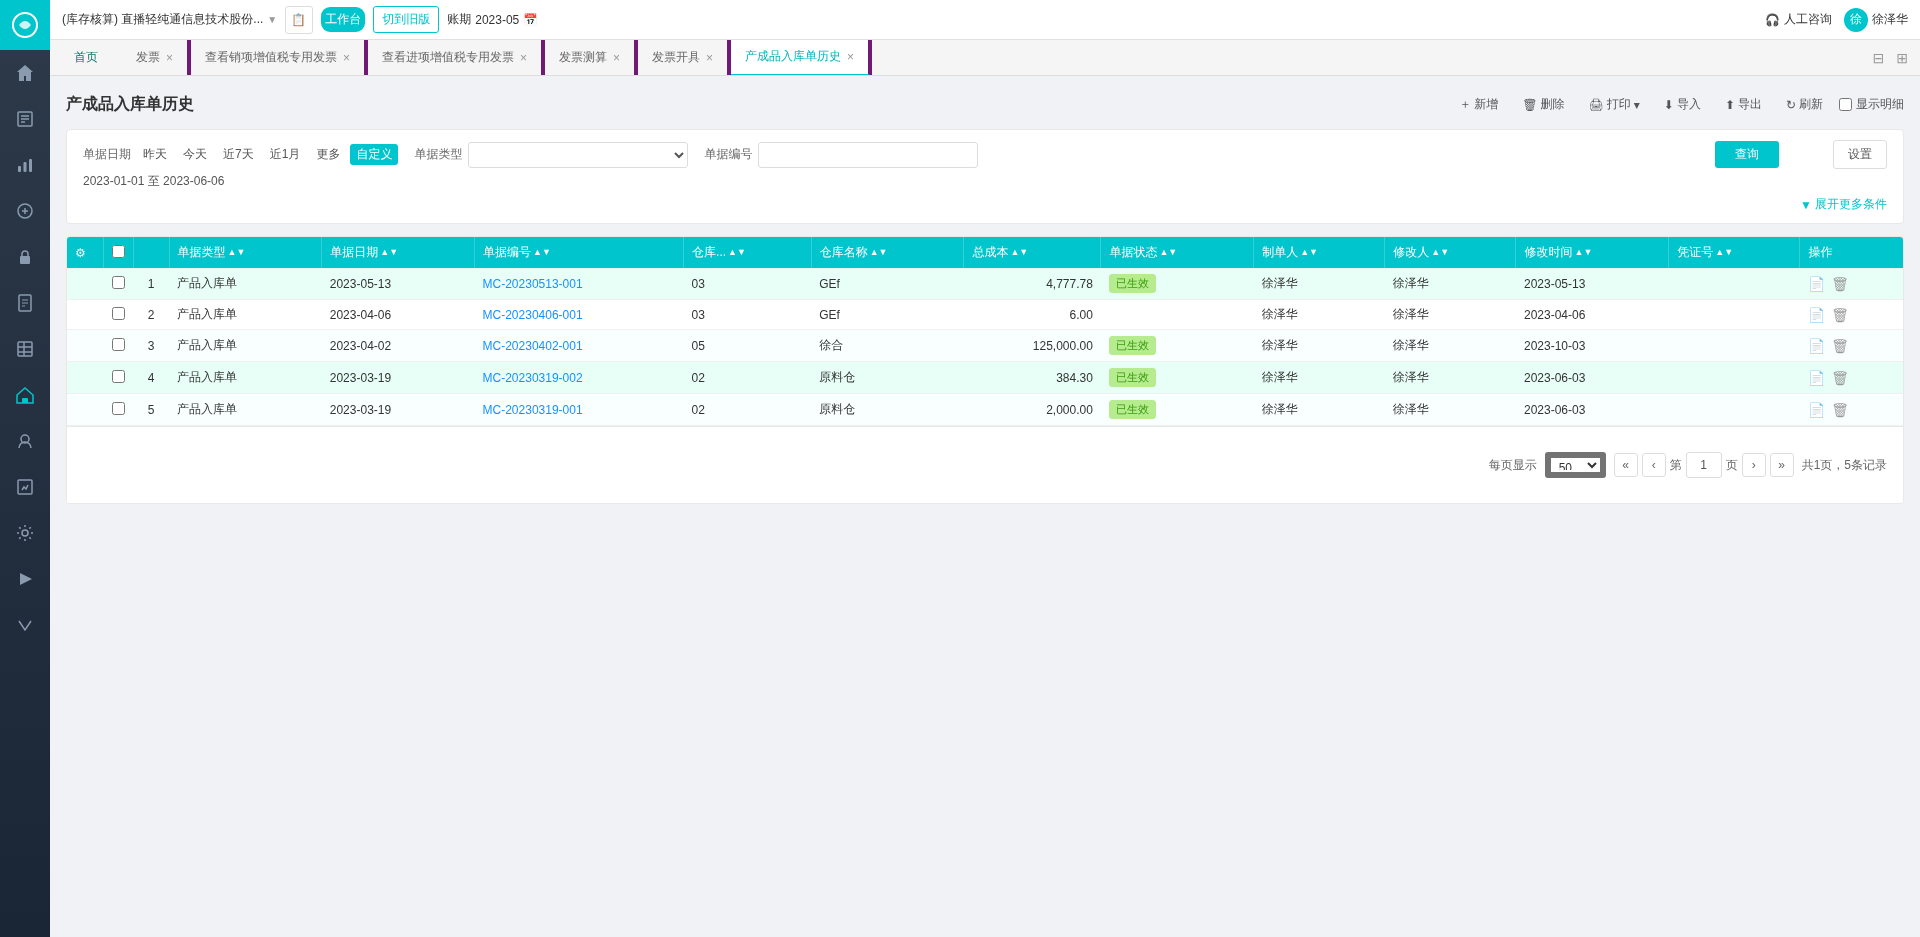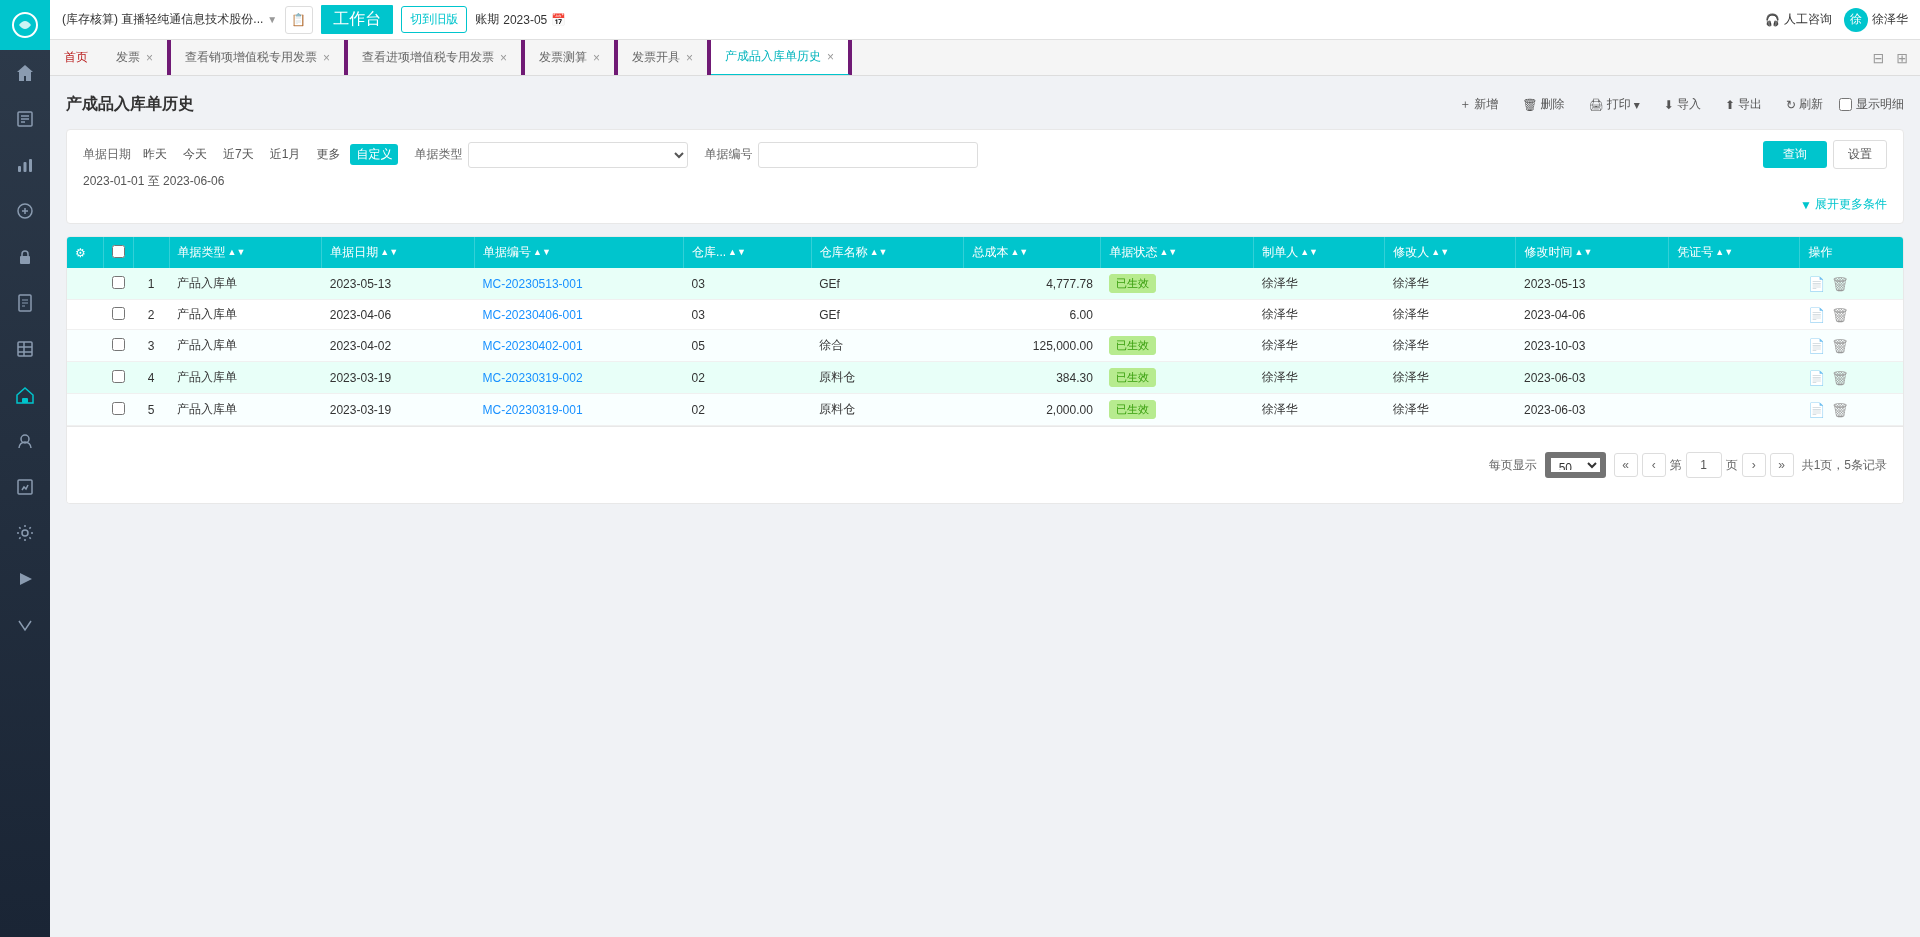--- a/index.html
+++ b/index.html
@@ -14,34 +14,34 @@
     .sidebar-item svg { width: 20px; height: 20px; }
 
     
     .main { flex: 1; display: flex; flex-direction: column; overflow: hidden; }
 
     
     .topbar { height: 40px; background: #fff; border-bottom: 1px solid #e0e0e0; display: flex; align-items: center; padding: 0 12px; gap: 8px; flex-shrink: 0; box-shadow: 0 1px 4px rgba(0,0,0,0.08); }
     .topbar-company { font-size: 12px; color: #333; display: flex; align-items: center; gap: 4px; cursor: pointer; }
     .topbar-company .chevron { color: #999; font-size: 10px; }
     .topbar-icon-btn { width: 28px; height: 28px; border: 1px solid #ddd; border-radius: 3px; display: flex; align-items: center; justify-content: center; cursor: pointer; background: #fff; color: #666; }
-    .topbar-workbench { background: #00c5cd; color: #fff; border: none; border-radius: 1px; padding: 4px 12px; cursor: pointer; font-size: 16px; }
+    .topbar-workbench { background: #00c5cd; color: #fff; border: none; border-radius: 9px; padding: 4px 4px; cursor: pointer; font-size: 12px; }
     .topbar-switch { background: #fff; color: #00c5cd; border: 1px solid #00c5cd; border-radius: 3px; padding: 4px 8px; cursor: pointer; font-size: 12px; }
     .topbar-period { font-size: 12px; color: #333; display: flex; align-items: center; gap: 4px; }
     .topbar-period .period-icon { color: #999; }
     .topbar-right { margin-left: auto; display: flex; align-items: center; gap: 12px; }
     .topbar-user { display: flex; align-items: center; gap: 4px; cursor: pointer; color: #333; font-size: 12px; }
     .topbar-avatar { width: 24px; height: 24px; border-radius: 50%; background: #00c5cd; display: flex; align-items: center; justify-content: center; color: #fff; font-size: 11px; }
 
     
     .tabbar { height: 36px; background: #f5f5f5; border-bottom: 1px solid #ddd; display: flex; align-items: center; padding: 0 0; flex-shrink: 0; overflow-x: auto; }
     .tab { height: 36px; padding: 0 14px; display: flex; align-items: center; gap: 6px; cursor: pointer; color: #666; border-right: 4px solid #701a75; white-space: nowrap; font-size: 12px; background: #f5f5f5; }
     .tab.active { background: #fff; color: #00b4bc; border-bottom: 2px solid #00c5cd; font-weight: 500; }
     .tab-close { color: #999; font-size: 12px; line-height: 1; }
-    .tab-home { padding: 0 14px; font-size: 12px; color: #b91c1c; cursor: pointer; height: 36px; display: flex; align-items: center; }
+    .tab-home { padding: 0 24px; font-size: 12px; color: #0f766e; cursor: pointer; height: 36px; display: flex; align-items: center; }
     .tabbar-actions { margin-left: auto; display: flex; align-items: center; gap: 4px; padding-right: 8px; }
     .tabbar-actions span { cursor: pointer; color: #999; font-size: 14px; padding: 2px 4px; }
 
     
     .content { flex: 1; overflow-y: auto; padding: 16px; background: #f0f2f5; }
 
     
     .page-header { display: flex; align-items: center; justify-content: space-between; margin-bottom: 12px; }
     .page-title { font-size: 16px; font-weight: bold; color: #333; }
     .page-actions { display: flex; align-items: center; gap: 8px; }
@@ -52,21 +52,21 @@
     .filter-area { background: #fff; border-radius: 4px; padding: 10px 16px; margin-bottom: 12px; border: 1px solid #e8e8e8; }
     .filter-row { display: flex; align-items: center; gap: 16px; flex-wrap: wrap; }
     .filter-item { display: flex; align-items: center; gap: 6px; }
     .filter-label { color: #666; font-size: 12px; white-space: nowrap; }
     .filter-quick { display: flex; gap: 4px; }
     .quick-btn { padding: 2px 6px; border-radius: 3px; cursor: pointer; color: #555; font-size: 12px; }
     .quick-btn.custom { background: #00c5cd; color: #fff; border-radius: 3px; padding: 2px 6px; }
     .filter-date { color: #555; font-size: 12px; }
     .expand-btn { display: flex; align-items: center; gap: 3px; color: #00c5cd; cursor: pointer; font-size: 12px; margin-left: auto; }
     .btn-query { background: #00c5cd; color: #fff; border: none; border-radius: 3px; padding: 5px 20px; cursor: pointer; font-size: 12px; }
-    .btn-set { background: #fff; color: #555; border: 1px solid #ddd; border-radius: 3px; padding: 5px 14px; cursor: pointer; font-size: 12px; }
+    .btn-set { background: #fff; color: #555; border: 1px solid #ddd; border-radius: 3px; padding: 5px 14px; cursor: pointer; font-size: 12px; margin-left: 48px; }
 
     
     .table-wrap { background: #fff; border-radius: 4px; border: 1px solid #e8e8e8; overflow: hidden; }
     table { width: 100%; border-collapse: collapse; }
     .table-header { background: #00c5cd; }
     .table-header th { color: #fff; padding: 7px 8px; font-weight: normal; font-size: 12px; text-align: left; white-space: nowrap; border-right: 1px solid rgba(255,255,255,0.2); }
     .table-header th:last-child { border-right: none; }
     .th-inner { display: flex; align-items: center; gap: 2px; }
     .sort-icon { font-size: 9px; display: flex; flex-direction: column; line-height: 1; }
     .settings-col { width: 36px; text-align: center; }

